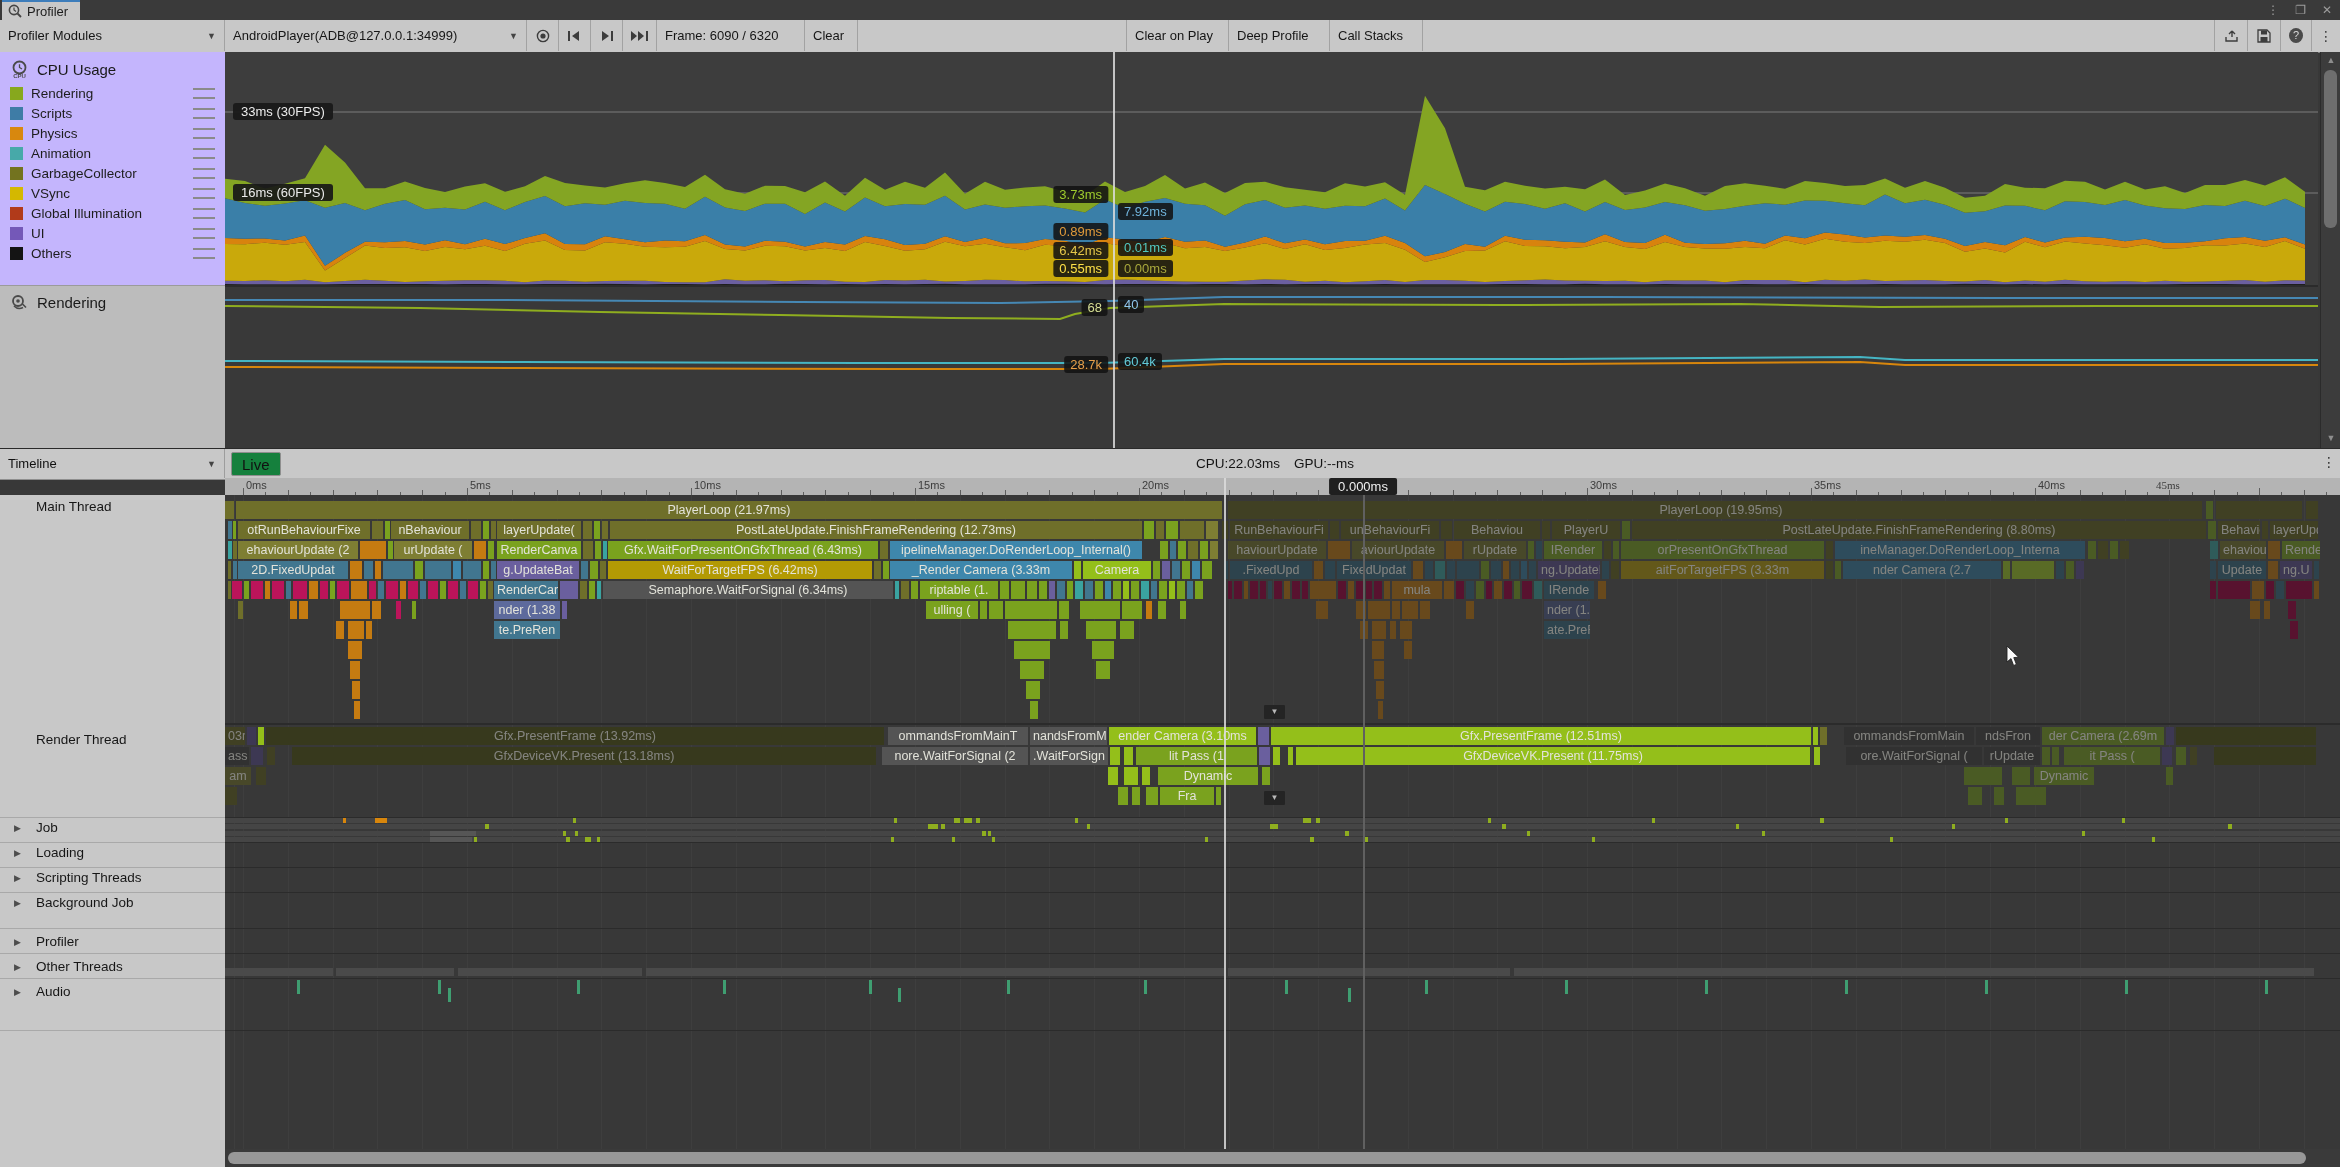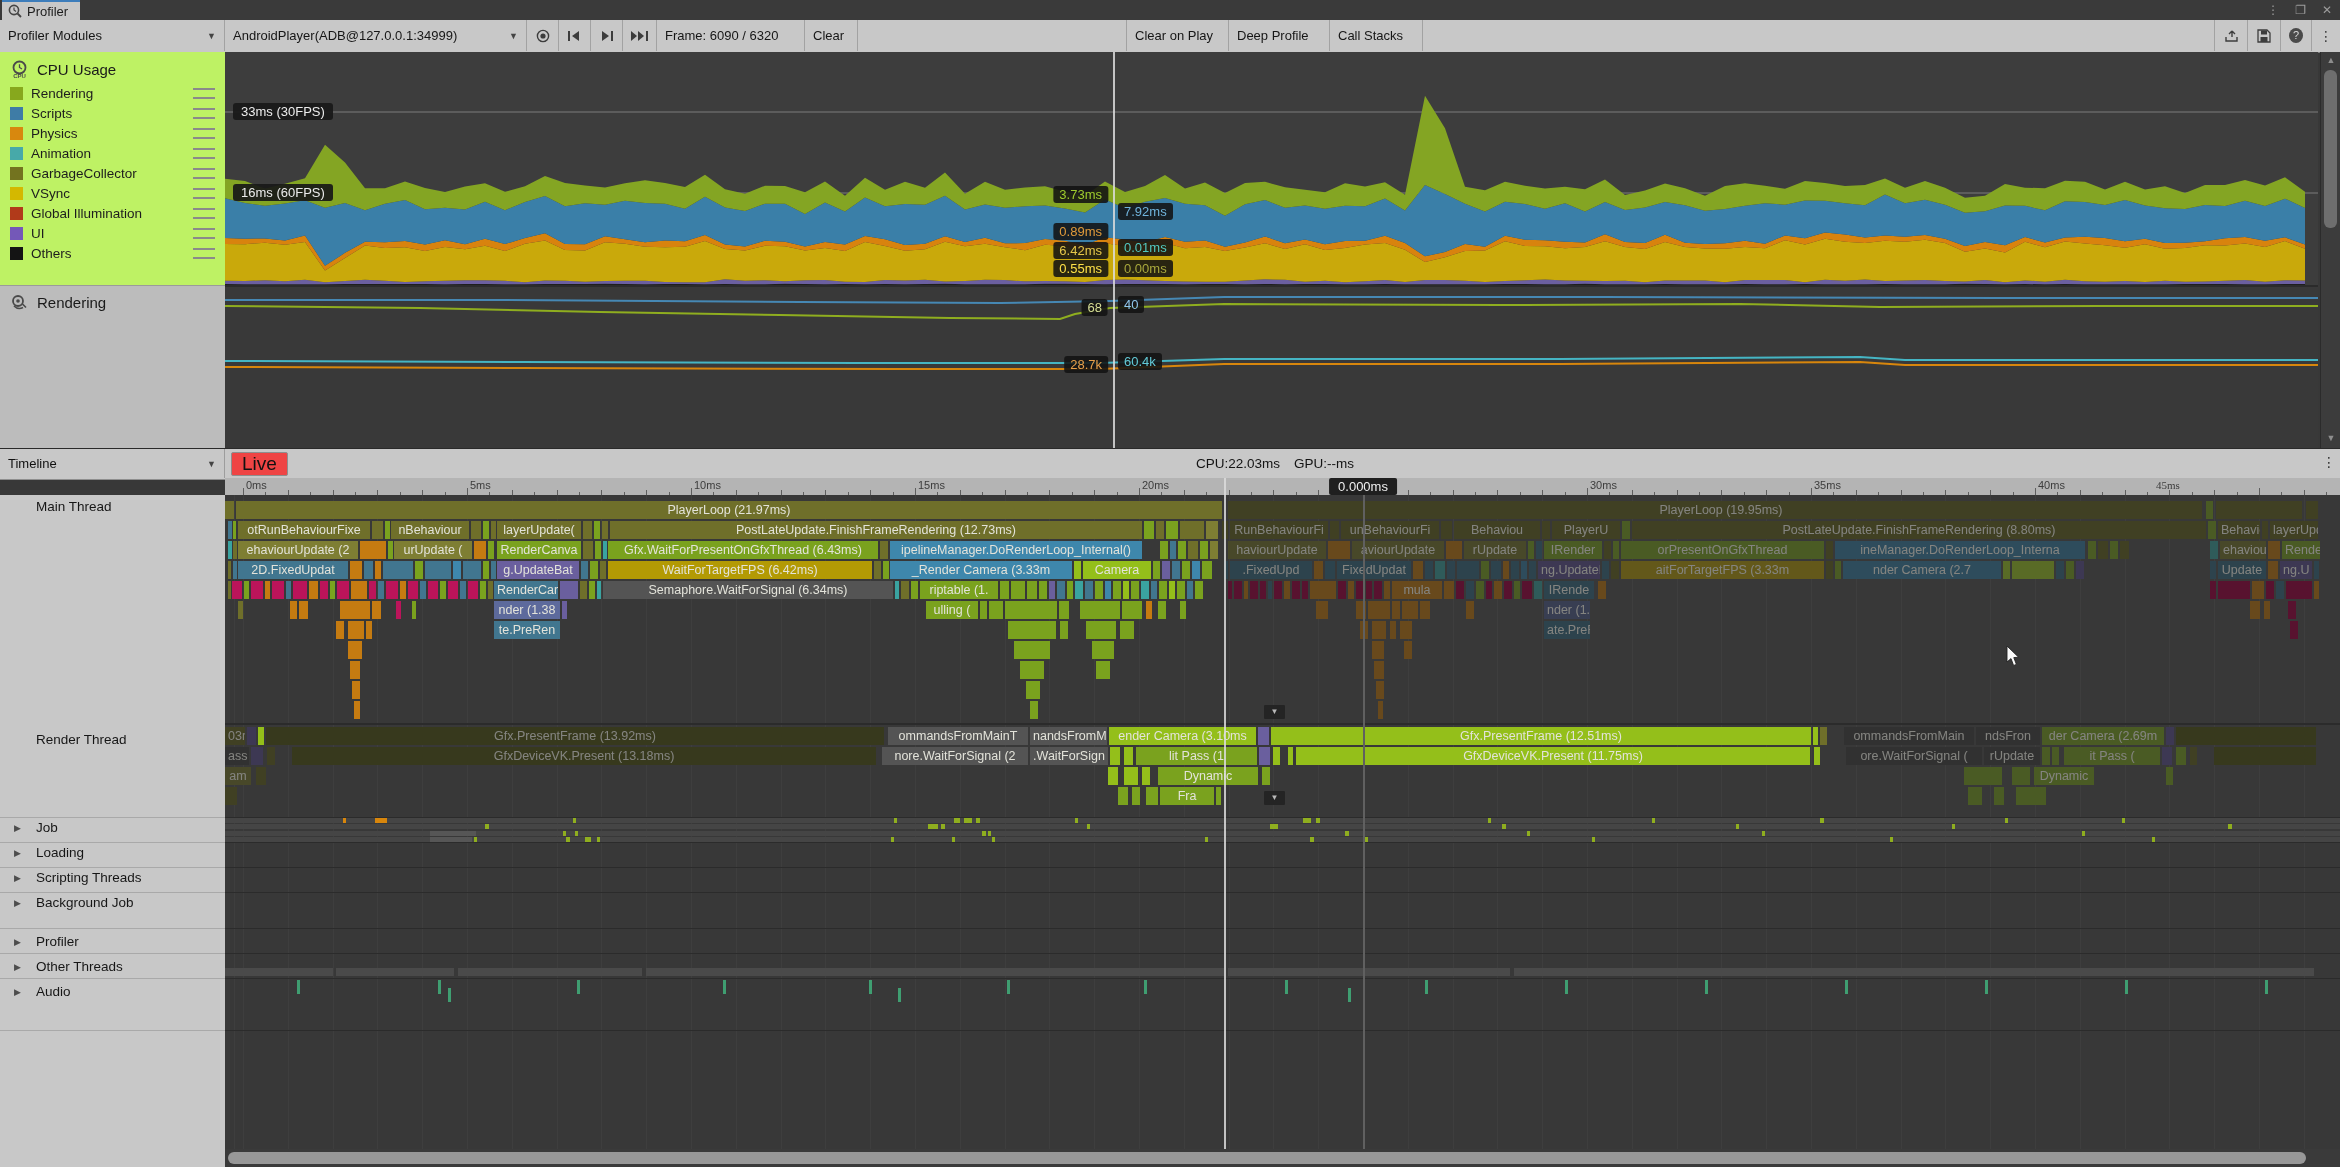--- a/index.html
+++ b/index.html
@@ -13,40 +13,40 @@
   .winctl{right:8px;top:2px;display:flex;gap:16px;color:#9c9c9c;font-size:12px;line-height:16px}
   .winctl span{cursor:default}
   
   .toolbar{left:0;top:20px;width:2340px;height:32px;background:#c8c8c8;border-bottom:1px solid #7f7f7f}
   .titem{position:absolute;top:0;height:31px;display:flex;align-items:center;font-size:13px;color:#161616;
          padding:0 8px;box-sizing:border-box;border-right:1px solid #a2a2a2;white-space:nowrap}
   .titem.bl{border-left:1px solid #a2a2a2}
   .drop .arr{margin-left:auto;font-size:9px;color:#444}
   .iconbtn{justify-content:center}
   
-  .modsb{left:0;top:52px;width:225px;height:396px;background:#bef264}
+  .modsb{left:0;top:52px;width:225px;height:396px;background:#c4b5fd}
   .modsb .rendblock{position:absolute;left:0;top:233px;width:225px;height:163px;background:#bcbcbc;border-top:1px solid #9b9b9b}
   .modhead{display:flex;align-items:center;gap:8px;font-size:15px;color:#1a1a1a;padding:8px 0 4px 10px}
   .legend-item{position:relative;display:flex;align-items:center;height:20px;padding-left:10px;font-size:13.5px;color:#1d1d1d}
   .legend-item .sw{width:13px;height:13px;margin-right:8px;flex:0 0 auto}
   .legend-item .hnd{position:absolute;right:10px;width:22px;height:7px;border-top:2px solid #8a8a8a;border-bottom:2px solid #8a8a8a}
   
   #charts{left:225px;top:52px;width:2093px;height:396px;background:#3d3d3d;overflow:hidden}
   .fpsbadge{position:absolute;background:rgba(24,24,24,.92);color:#ececec;font-size:13px;padding:1px 8px;border-radius:3px;white-space:nowrap}
   .vbadge{position:absolute;background:rgba(18,18,18,.88);font-size:13px;padding:1px 6px;border-radius:3px;white-space:nowrap}
   
   .vsb{left:2320px;top:52px;width:20px;height:396px;background:#3c3c3c;border-left:1px solid #2b2b2b}
   .vsb .thumb{position:absolute;left:3px;top:18px;width:13px;height:158px;background:#6e6e6e;border-radius:6px}
   .vsb .ar{position:absolute;left:0;width:20px;text-align:center;font-size:9px;color:#8d8d8d}
   
   .tlhead{left:0;top:448px;width:2340px;height:30px;background:#c8c8c8;border-top:1px solid #2a2a2a;border-bottom:1px solid #8e8e8e}
   .tlhead .mode{position:absolute;left:0;top:0;width:225px;height:29px;display:flex;align-items:center;padding:0 8px;font-size:13px;border-right:1px solid #9d9d9d;box-sizing:border-box}
   .tlhead .mode .arr{margin-left:auto;font-size:9px;color:#444}
-  .livebtn{position:absolute;left:231px;top:3px;height:22px;padding:0 10px;display:flex;align-items:center;font-size:19px;
-           background:#ef4444;border:1px solid #8e8e8e;border-radius:2px}
+  .livebtn{position:absolute;left:231px;top:3px;height:22px;padding:0 10px;display:flex;align-items:center;font-size:15px;
+           background:#15803d;border:1px solid #8e8e8e;border-radius:2px}
   .stats{position:absolute;left:1196px;top:0;height:29px;display:flex;align-items:center;gap:14px;font-size:13.5px;color:#141414}
   .tlkebab{position:absolute;left:2322px;top:5px;font-size:14px;color:#333}
   
   #ruler{left:225px;top:478px;width:2115px;height:17px;background:#b4b4b4;overflow:hidden}
   .rlab{position:absolute;top:1px;font-size:11px;color:#3c3c3c;white-space:nowrap}
   .rtick{position:absolute;bottom:0;width:1px;background:#5f5f5f}
   .marker{position:absolute;left:1363px;top:478px;transform:translateX(-50%);background:#1f1f1f;color:#efefef;
           font-size:13px;padding:0 9px;height:17px;line-height:17px;border-radius:2px;z-index:6}
   
   #tsidebar{left:0;top:495px;width:225px;height:654px;background:#c8c8c8}

